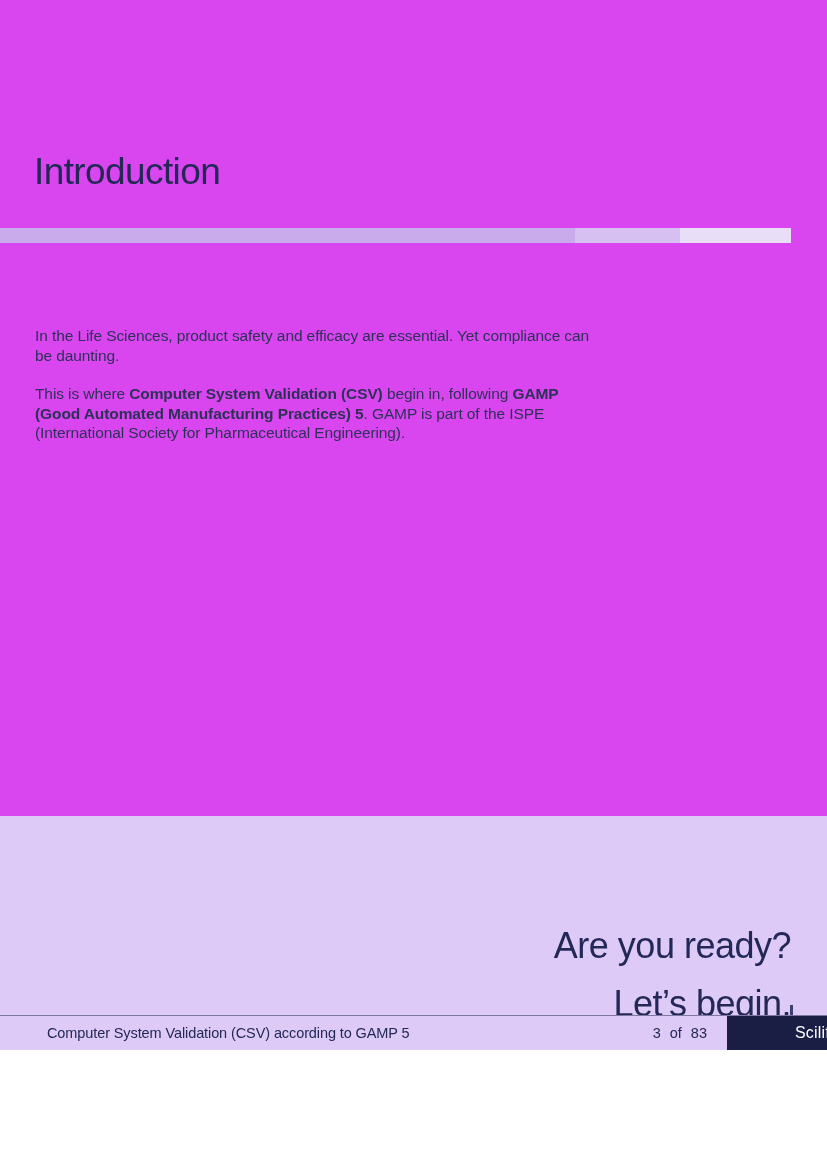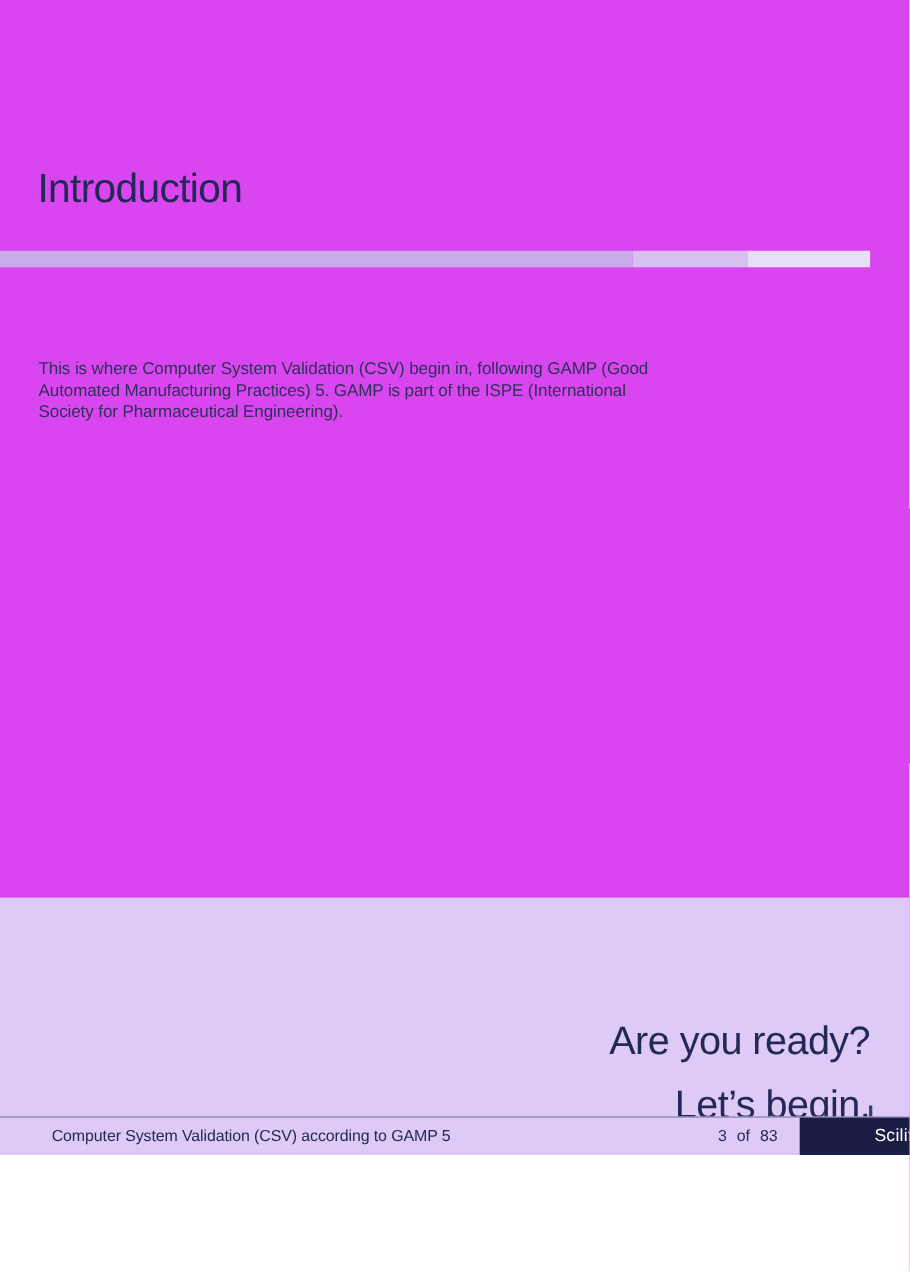--- a/index.html
+++ b/index.html
@@ -46,21 +46,21 @@
     position: absolute;
     left: 35px;
     top: 326px;
     width: 566px;
     font-size: 15.5px;
     line-height: 19.5px;
     letter-spacing: -0.1px;
     color: var(--body-text, #2d3158);
   }
   .body-copy p { margin: 0 0 19px 0; }
-  .body-copy b { font-weight: 400; }
+  .body-copy b { font-weight: 700; }
 
   
   .cta-section {
     position: absolute;
     left: 0;
     top: 816px;
     width: 827px;
     height: 319px;
     background: var(--section-bg, #ddcaf6);
   }
@@ -132,20 +132,21 @@
 
   <h1 class="page-title">Introduction</h1>
 
   <div class="accent-bar">
     <div class="seg-main"></div>
     <div class="seg-mid"></div>
     <div class="seg-light"></div>
   </div>
 
   <div class="body-copy">
+    <p><span>In the Life Sciences, product safety and efficacy are essential. Yet compliance can be daunting.</span></p>
     <p><span>This is where </span><b>Computer System Validation (CSV)</b><span> begin in, following </span><b>GAMP (Good Automated Manufacturing Practices) 5</b><span>. GAMP is part of the ISPE (International Society for Pharmaceutical Engineering).</span></p>
   </div>
 
   <section class="cta-section">
     <div class="cta-text">
       <div>Are you ready?</div>
       <div>Let’s begin.</div>
     </div>
     <div class="v-line"></div>
   </section>

